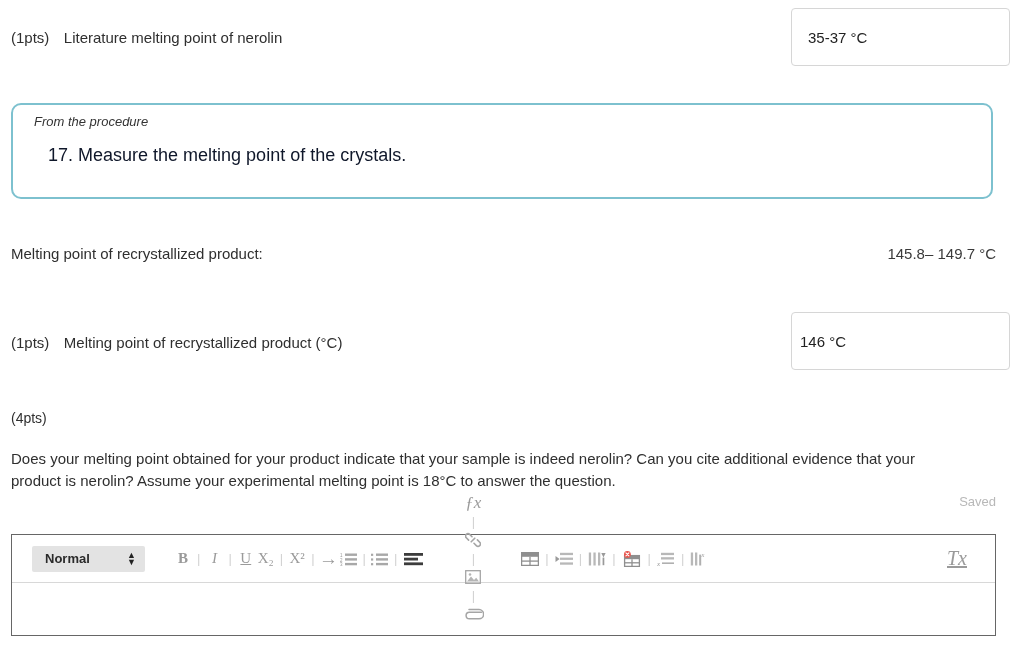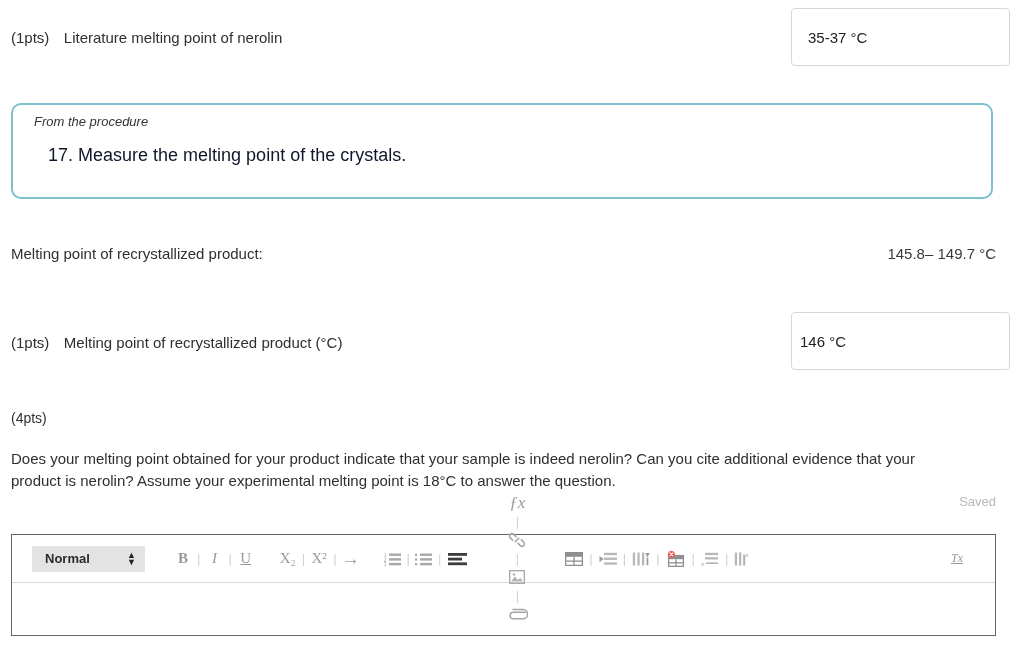--- a/index.html
+++ b/index.html
@@ -188,21 +188,21 @@
     align-items: center;
     justify-content: center;
     height: 22px;
   }
   .sep {
     color: #d2d2d2;
     font-size: 13px;
     padding: 0 4px;
     user-select: none;
   }
-  .gap-l { margin-left: 22px; }
+  .gap-l { }
 
   svg { display: block; }
 </style>
 </head>
 <body>
 
 <div class="q-row" style="top:28px;">
   <div style="margin-left:11px;">
     <span class="pts">(1pts)</span>
     <span class="q-label" style="margin-left:10px;">Literature melting point of nerolin</span>
@@ -374,17 +374,17 @@
       <span class="tb" style="width:22px;">
         <svg width="18" height="14" viewBox="0 0 18 14">
           <rect x="0.8" y="0.5" width="2.3" height="13" fill="#b8b8b8"></rect>
           <rect x="5.0" y="0.5" width="2.3" height="13" fill="#b8b8b8"></rect>
           <rect x="9.2" y="2.6" width="2.0" height="10.9" fill="#b0b0b0"></rect>
           <text x="11.4" y="5.4" font-size="6.4" fill="#9a9a9a" font-family="Liberation Serif" font-style="italic">x</text>
         </svg>
       </span>
     </div>
 
-    <span class="tb" style="position:absolute;right:28px;font-family:'Liberation Serif',serif;font-style:italic;font-size:12px;text-decoration:underline;">Tx</span>
+    <span class="tb" style="position:absolute;right:28px;font-family:'Liberation Serif',serif;font-style:italic;font-size:20px;text-decoration:underline;">Tx</span>
   </div>
 
   <div class="editor-body"></div>
 </div>
 
 </body></html>

